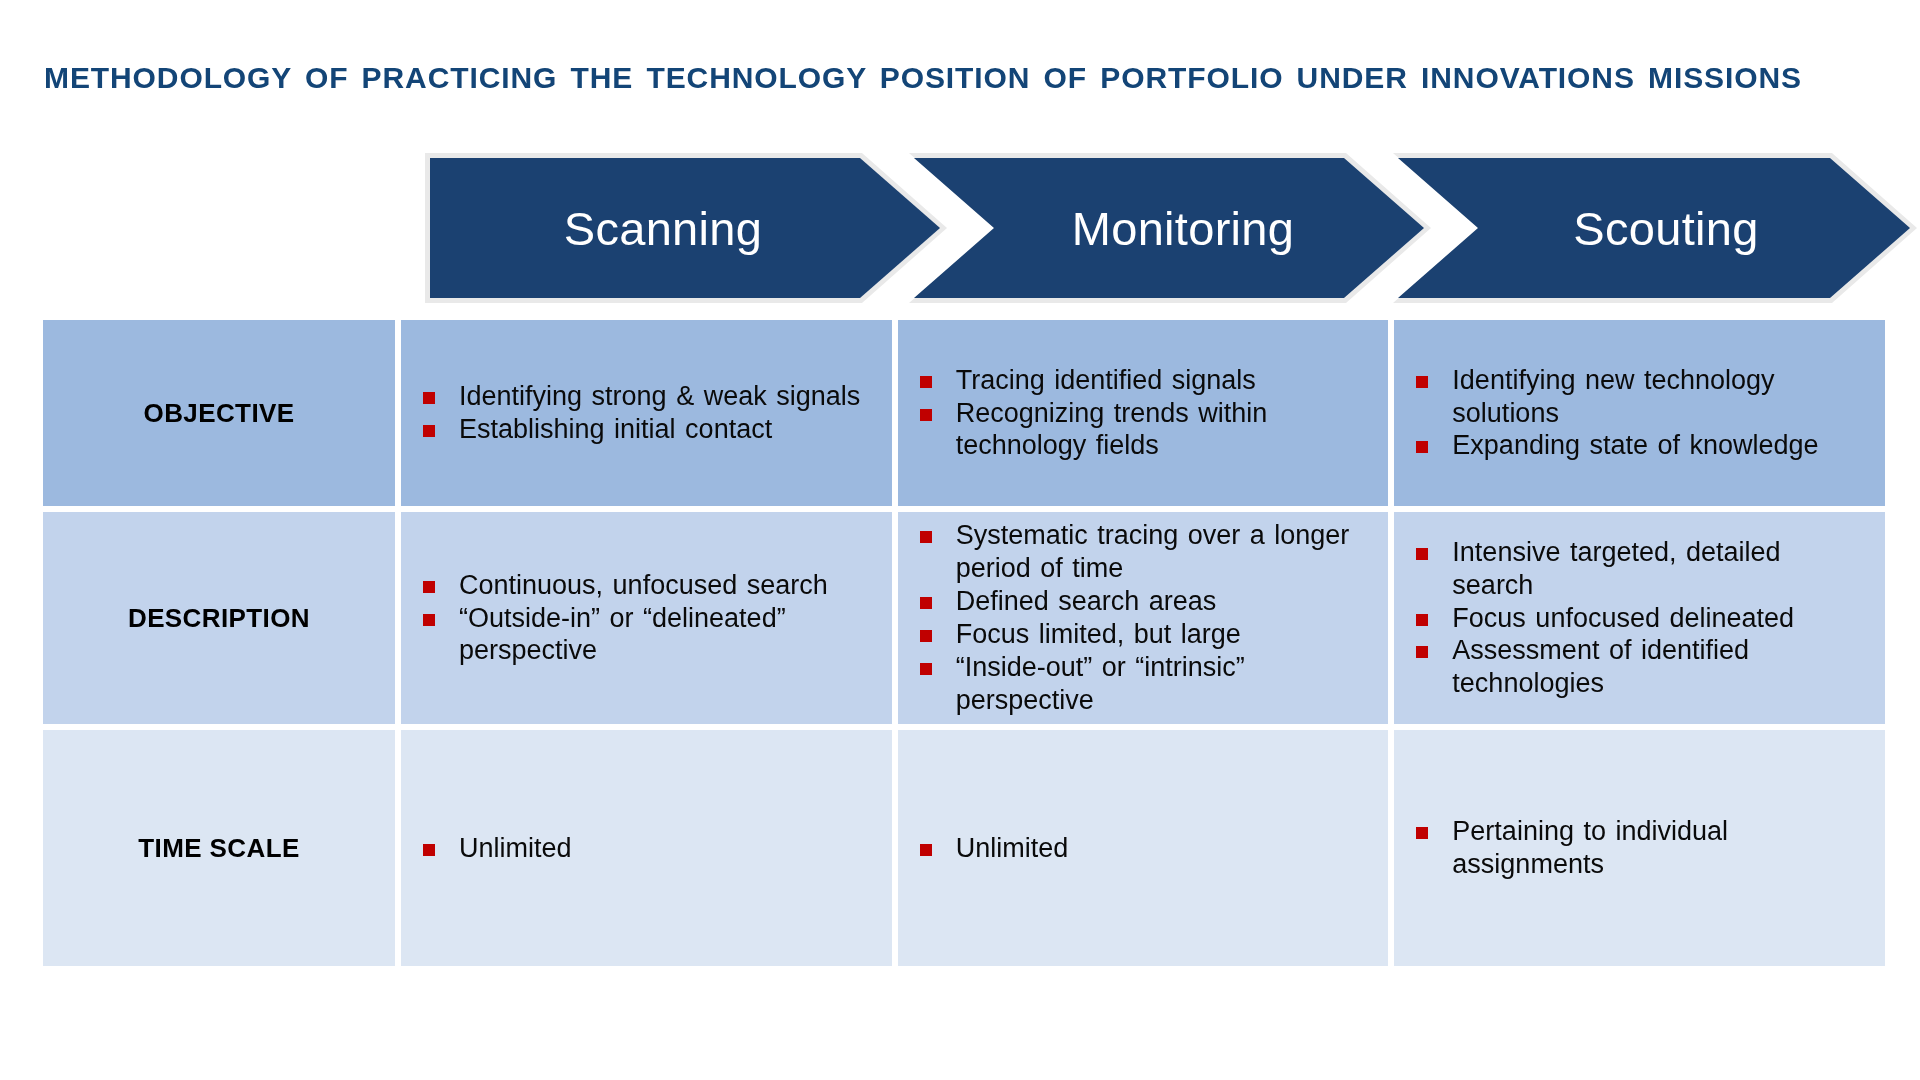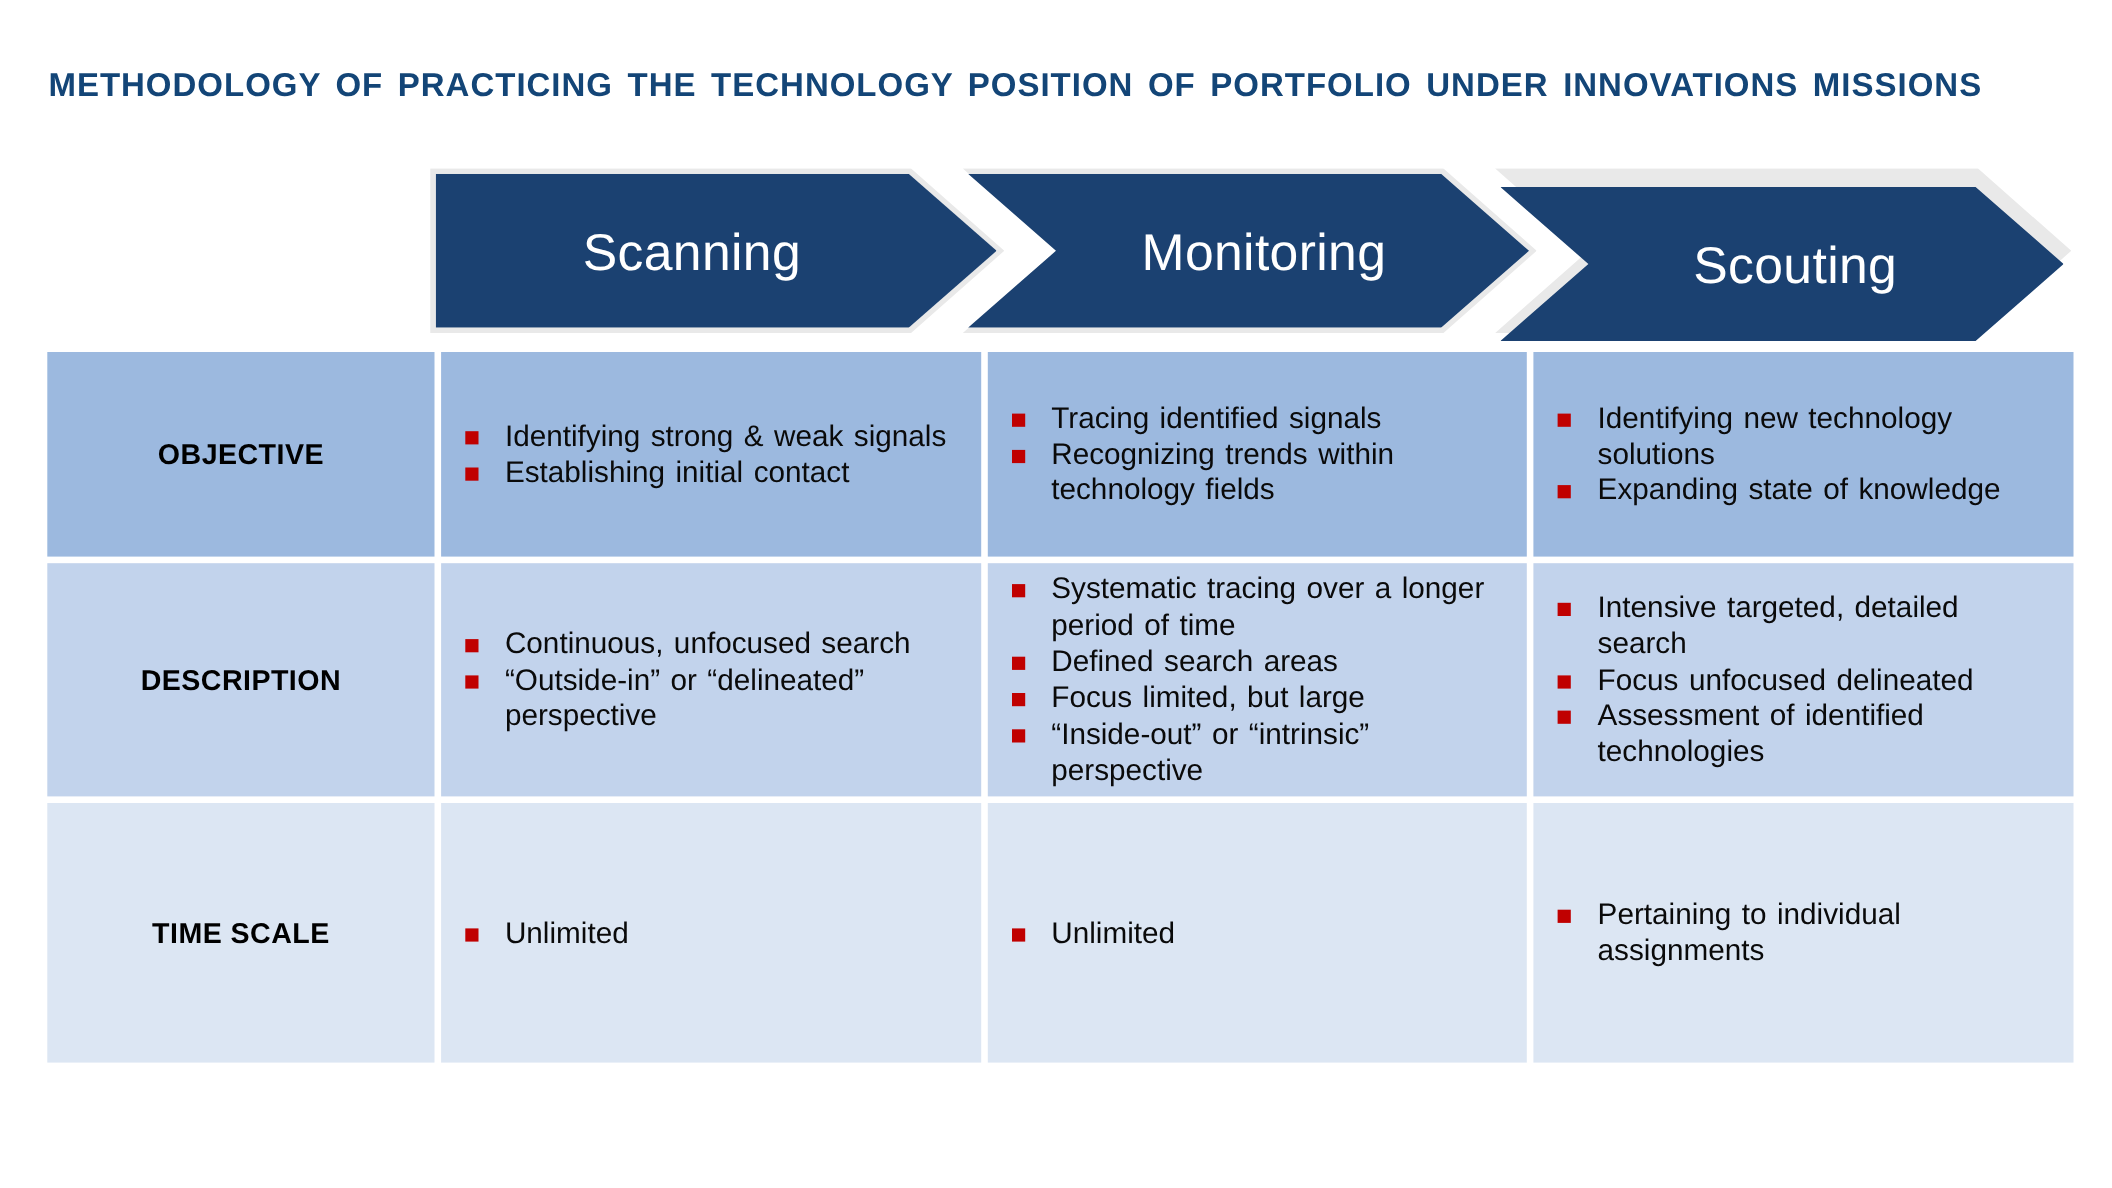--- a/index.html
+++ b/index.html
@@ -26,21 +26,21 @@
     letter-spacing: 0.9px;
     word-spacing: 4px;
     color: #134577;
     white-space: nowrap;
     line-height: 1.2;
   }
 
   
   #chevron-band {
     position: absolute;
-    left: 396px;
+    left: 430px;
     top: 158px;
     width: 1480px;
     height: 110px;
   }
   .chevron {
     position: absolute;
     top: 0;
     height: 140px;
     background: #1B4171;
     color: #ffffff;
@@ -81,21 +81,20 @@
     left: 479px;
     width: 522px;
     -webkit-clip-path: polygon(0 0, 437px 0, 522px 50%, 437px 100%, 0 100%, 85px 50%);
     clip-path: polygon(0 0, 437px 0, 522px 50%, 437px 100%, 0 100%, 85px 50%);
   }
   .chev-3 {
     left: 968px;
     width: 512px;
     -webkit-clip-path: polygon(0 0, 432px 0, 512px 50%, 432px 100%, 0 100%, 80px 50%);
     clip-path: polygon(0 0, 432px 0, 512px 50%, 432px 100%, 0 100%, 80px 50%);
-    margin-top: 12px;
   }
   .chev-3-outline {
     left: 963px;
     width: 524px;
     -webkit-clip-path: polygon(0 0, 439px 0, 524px 50%, 439px 100%, 0 100%, 85px 50%);
     clip-path: polygon(0 0, 439px 0, 524px 50%, 439px 100%, 0 100%, 85px 50%);
   }
   .chev-label {
     position: relative;
     z-index: 3;

